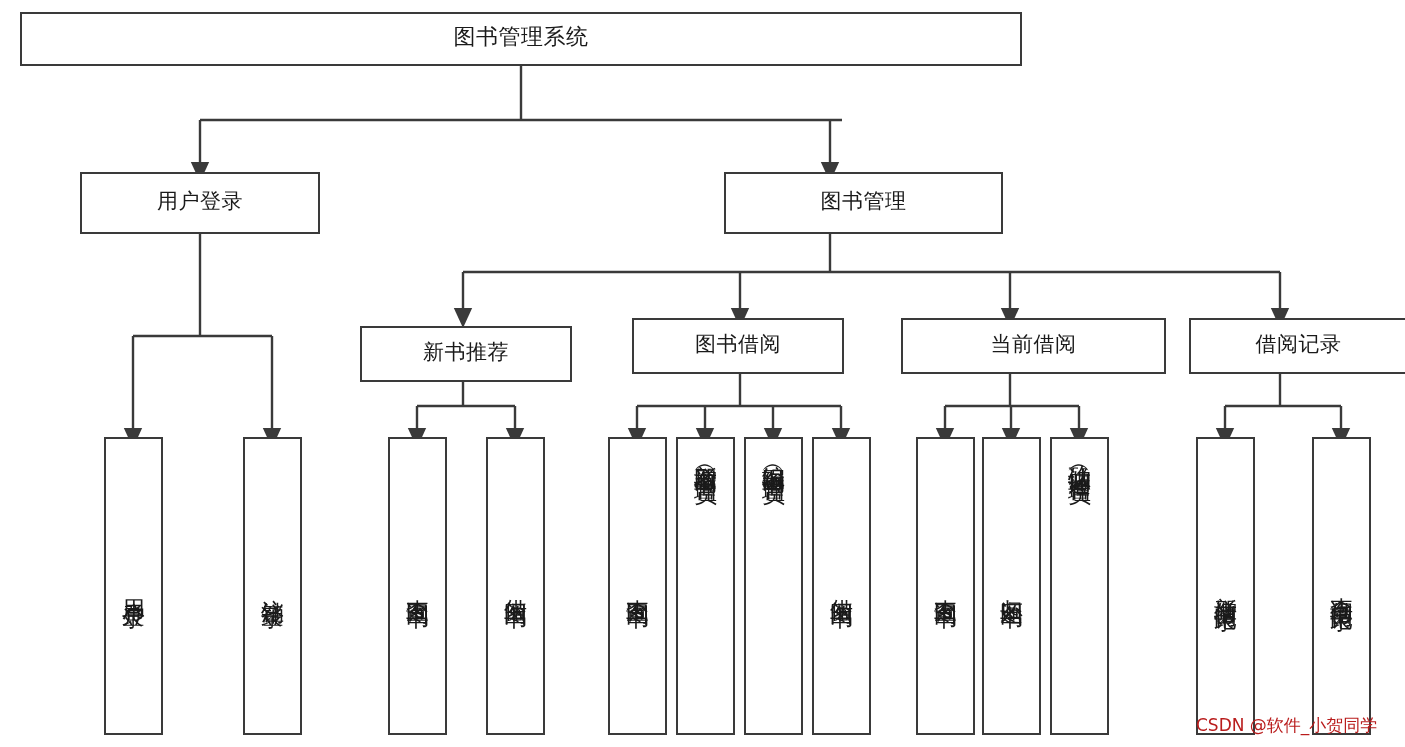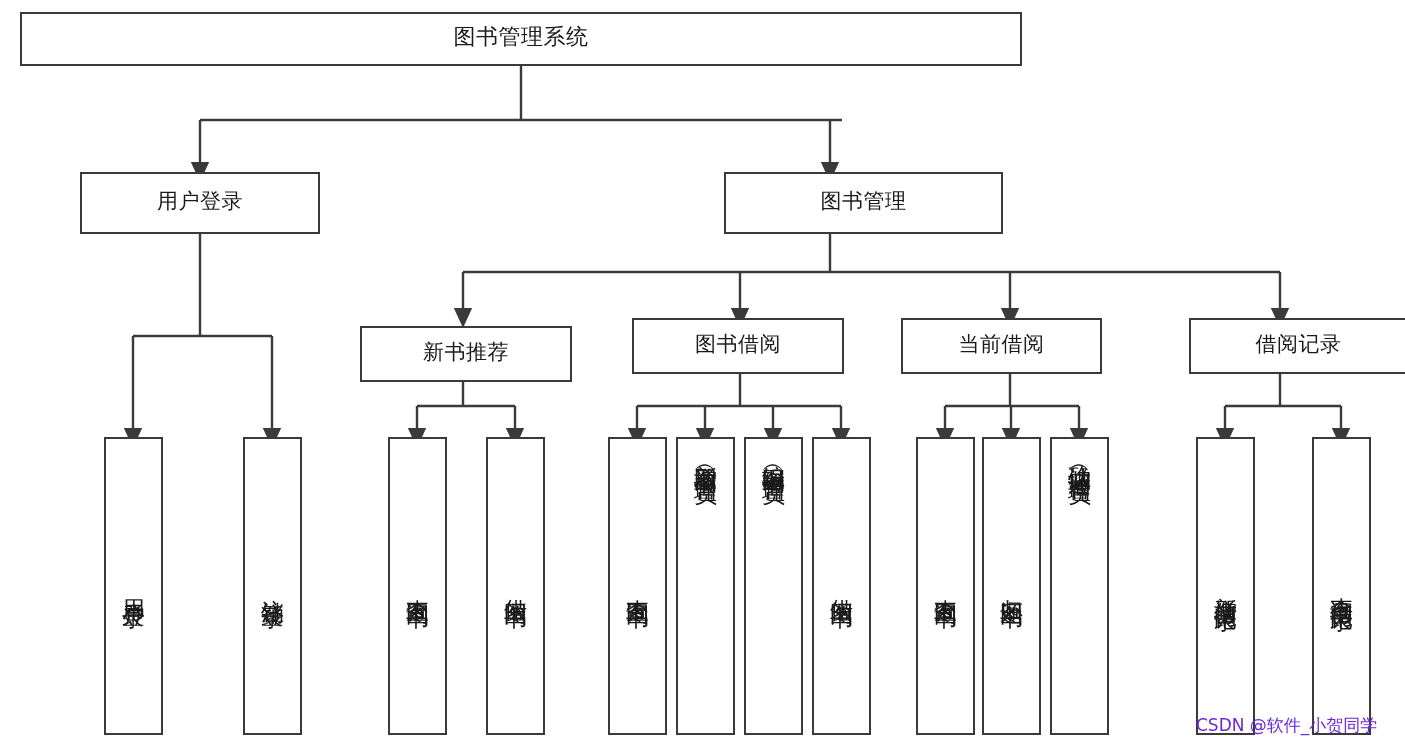--- a/index.html
+++ b/index.html
@@ -63,21 +63,21 @@
     line-height: 1.0;
     letter-spacing: 2.5px;
     white-space: nowrap;
   }
   .node.vert.centered {
     align-items: center;
     padding-top: 0;
   }
   #watermark {
     position: absolute;
-    color: #6d28d9;
+    color: #b91c1c;
     font-size: 17px;
     white-space: nowrap;
     z-index: 3;
   }
 </style>
 </head>
 <body>
 
 <div id="canvas">
 
@@ -141,21 +141,21 @@
   <div class="node horiz" style="left:712px; top:172px; width:279px; height:62px;margin-left:12px;">
     <span class="lbl">图书管理</span>
   </div>
 
   <div class="node horiz" style="left:360px; top:326px; width:212px; height:56px;">
     <span class="lbl">新书推荐</span>
   </div>
   <div class="node horiz" style="left:632px; top:318px; width:212px; height:56px;">
     <span class="lbl">图书借阅</span>
   </div>
-  <div class="node horiz" style="left:901px; top:318px; width:201px; height:56px;">
+  <div class="node horiz" style="left:901px; top:318px; width:265px; height:56px;">
     <span class="lbl">当前借阅</span>
   </div>
   <div class="node horiz" style="left:1171px; top:318px; width:219px; height:56px;margin-left:18px;">
     <span class="lbl">借阅记录</span>
   </div>
 
   <div class="node vert centered" style="left:104px; top:437px; width:59px; height:298px;">
     <span class="lbl">用户登录</span>
   </div>
   <div class="node vert centered" style="left:243px; top:437px; width:59px; height:298px;">

